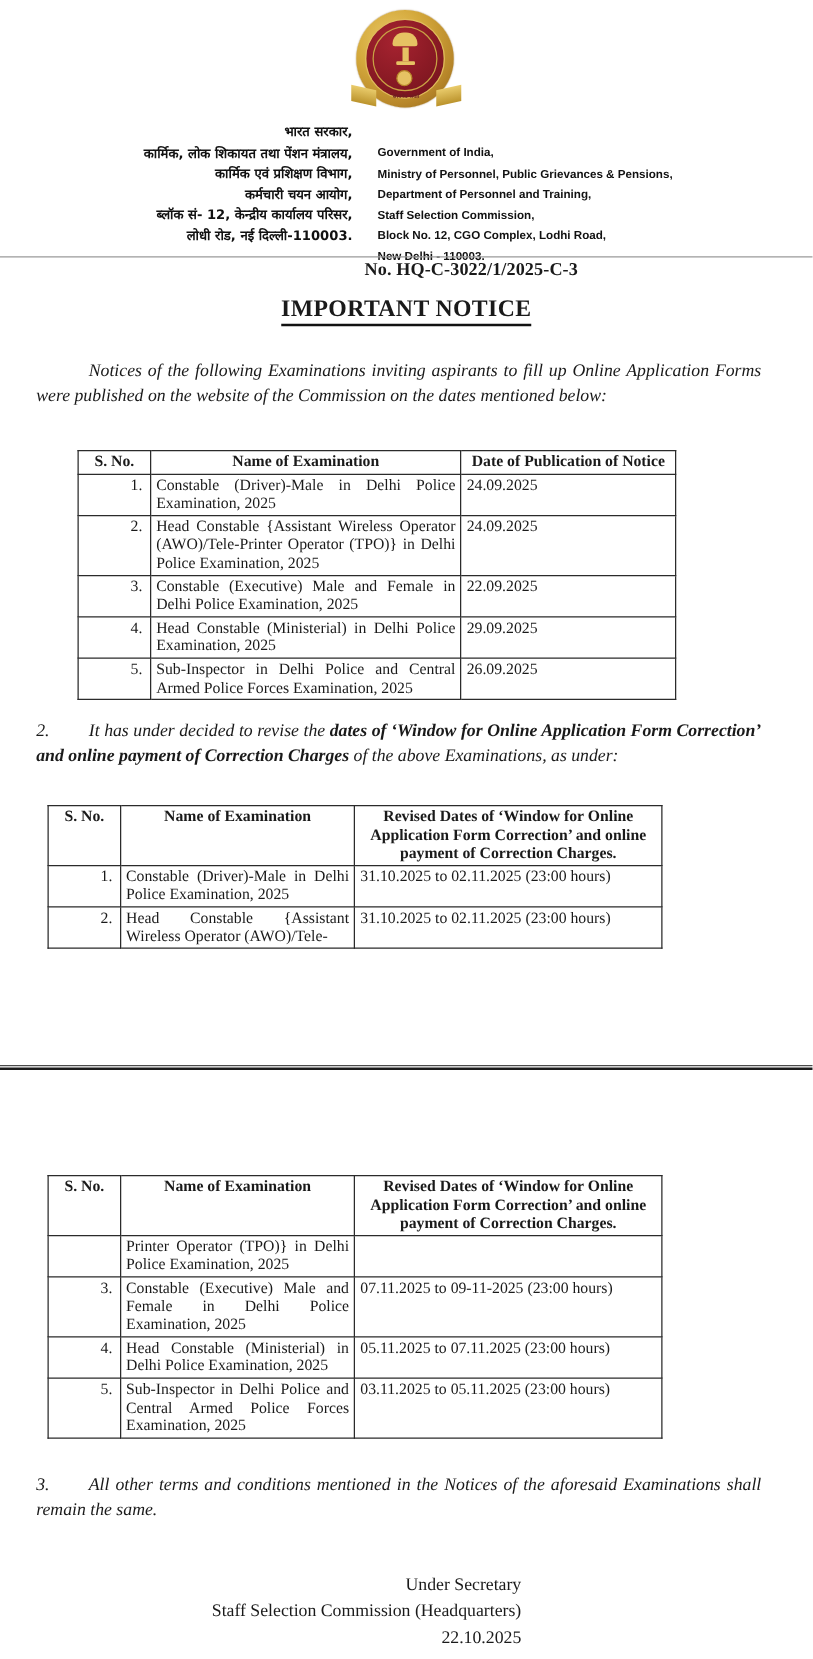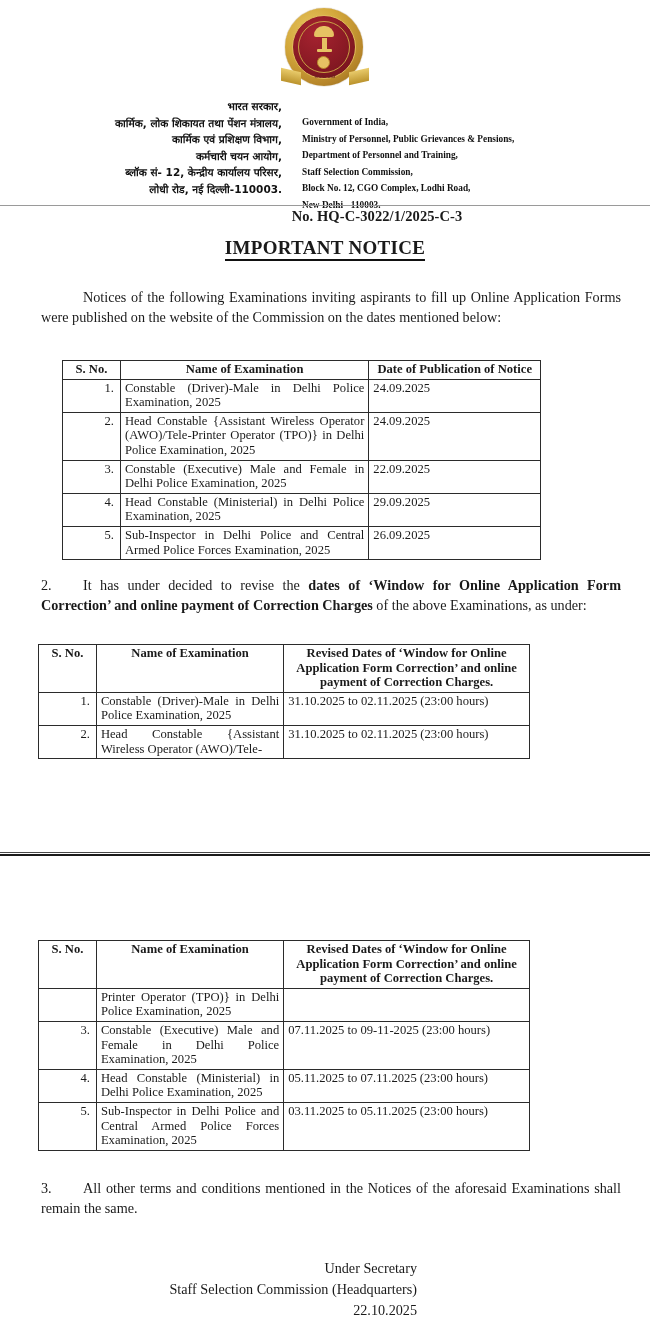--- a/index.html
+++ b/index.html
@@ -90,44 +90,44 @@
   }
   .lh-hindi {
     width: 288px; text-align: right; padding-right: 6px;
     font-family: "DejaVu Sans", sans-serif;
     font-size: 10.5px; font-weight: bold; line-height: 16.5px;
     color: #111;
     padding-left: 36px;
   }
   .lh-eng {
     width: 362px; padding-left: 14px; padding-top: 16px;
-    font-family: Liberation Serif, serif;
+    font-family: Liberation Sans, sans-serif;
     font-size: 9.3px; font-weight: bold; line-height: 16.5px;
     color: #111;
   }
   .rule-top {
     position: absolute; top: 205px; left: 0; width: 650px;
     border-top: 1px solid #9a9a9a;
   }
   .notice-no {
     position: absolute; top: 208px; left: 0; width: 650px;
     text-align: center; padding-left: 104px;
     font-size: 14.5px; font-weight: bold; letter-spacing: .1px;
   }
   .title {
     position: absolute; top: 237px; left: 0; width: 650px;
     text-align: center;
     font-size: 19px; font-weight: bold; letter-spacing: .3px;
   }
   .title span { border-bottom: 2px solid #111; padding-bottom: 1px; }
 
   .para {
-    position: absolute; left: 41px; width: 580px;
+    position: absolute; left: 29px; width: 580px;
     font-size: 14.2px; line-height: 20px;
-    text-align: justify; text-justify: inter-word;
+    text-align: justify; text-justify: inter-word; font-style: italic;
   }
   .para .indent { display: inline-block; width: 42px; }
   .para .numlbl { display: inline-block; width: 42px; }
   .b { font-weight: bold; }
 
   #para-intro { top: 287px; }
   #para-two   { top: 575px; }
   #para-three { top: 1178px; }
 
   

